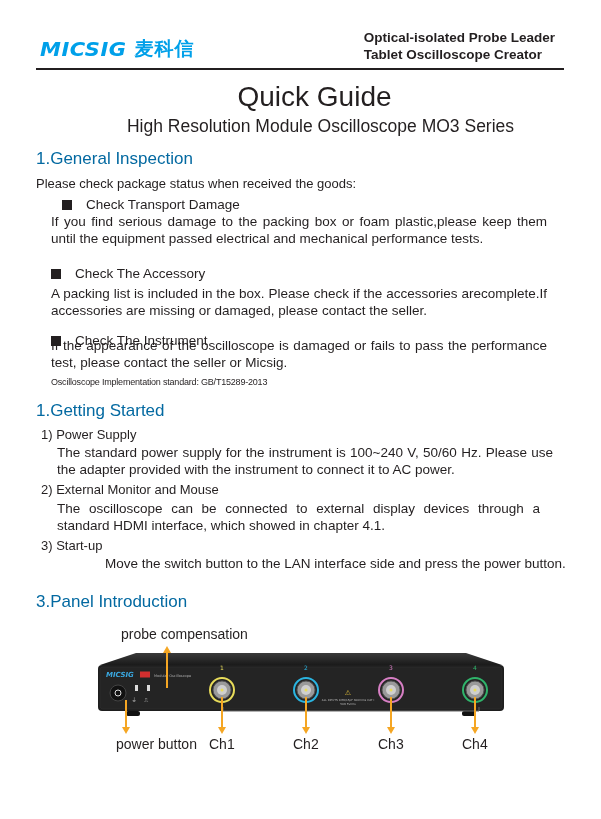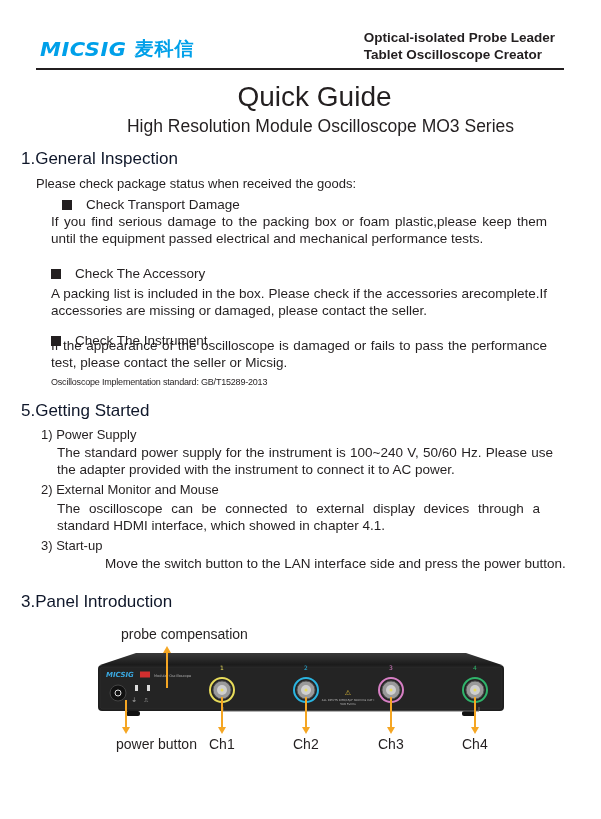--- a/index.html
+++ b/index.html
@@ -9,21 +9,21 @@
   .header { position: absolute; left: 0; top: 0; width: 601px; height: 72px; }
   .logo { position: absolute; left: 40px; top: 37px; height: 24px; display: flex; align-items: center; }
   .logo-latin { font-family: "DejaVu Sans", sans-serif; font-weight: bold; font-style: italic; color: #00a0e9; font-size: 21px; letter-spacing: 0.5px; transform: scaleY(0.95); }
   .logo-cn { color: #00a0e9; font-weight: bold; font-size: 19px; margin-left: 8px; letter-spacing: 1px; }
   .tagline { position: absolute; right: 46px; top: 29px; text-align: left; font-weight: bold; font-size: 13.5px; line-height: 17px; color: #231f20; }
   .header-rule { position: absolute; left: 36px; top: 68px; width: 437px; height: 1.5px; background: #231f20; }
 
   .title { position: absolute; left: 0; width: 601px; top: 80px; text-align: center; font-size: 28px; line-height: 34px; color: #231f20; padding-left: 28px; }
   .subtitle { position: absolute; left: 0; width: 601px; top: 115px; text-align: center; font-size: 17.5px; line-height: 22px; color: #231f20; padding-left: 40px; }
 
-  .sec-head { position: absolute; left: 21px; font-size: 17px; color: #0f172a; line-height: 20px; }
+  .sec-head { position: absolute; left: 36px; font-size: 17px; color: #0369a1; line-height: 20px; }
   .txt { position: absolute; font-size: 13px; line-height: 17px; color: #231f20; white-space: nowrap; }
   .para { position: absolute; font-size: 13.5px; line-height: 17px; color: #231f20; text-align: justify; }
   .bullet { position: absolute; left: 51px; font-size: 13.5px; line-height: 17px; display: flex; align-items: center; }
   .sq { display: inline-block; width: 10px; height: 10px; background: #231f20; margin-right: 14px; }
   .note { position: absolute; left: 51px; font-size: 9px; color: #231f20; letter-spacing: -0.2px; }
 
   .panel { position: absolute; left: 84px; top: 625px; width: 440px; height: 135px; }
   .device { position: absolute; left: 12px; top: 28px; width: 410px; height: 65px; }
   .label { position: absolute; font-size: 14px; color: #231f20; white-space: nowrap; }
   .arrow-line { position: absolute; width: 2px; background: #f5a623; }
@@ -64,21 +64,21 @@
 <div class="para" style="left:51px; top:285px; width:496px;">A packing list is included in the box. Please check if the accessories arecomplete.If accessories are missing or damaged, please contact the seller.</div>
 
 <div class="bullet" style="top:332px;">
   <span class="sq"></span>
   <span>Check The Instrument</span>
 </div>
 <div class="para" style="left:51px; top:337px; width:496px;">If the appearance of the oscilloscope is damaged or fails to pass the performance test, please contact the seller or Micsig.</div>
 
 <div class="note" style="top:377px;">Oscilloscope Implementation standard: GB/T15289-2013</div>
 
-<div class="sec-head" style="top:401px;">5.Getting Started</div>
+<div class="sec-head" style="top:401px;">1.Getting Started</div>
 
 <div class="txt" style="left:41px; top:426px;">1) Power Supply</div>
 <div class="para" style="left:57px; top:444px; width:496px;">The standard power supply for the instrument is 100~240 V, 50/60 Hz. Please use the adapter provided with the instrument to connect it to AC power.</div>
 
 <div class="txt" style="left:41px; top:481px;">2) External Monitor and Mouse</div>
 <div class="para" style="left:57px; top:500px; width:483px;">The oscilloscope can be connected to external display devices through a standard HDMI interface, which showed in chapter 4.1.</div>
 
 <div class="txt" style="left:41px; top:537px;">3) Start-up</div>
 <div class="para" style="left:57px; top:555px; width:483px;margin-left:48px;">Move the switch button to the LAN interface side and press the power button.</div>
 

